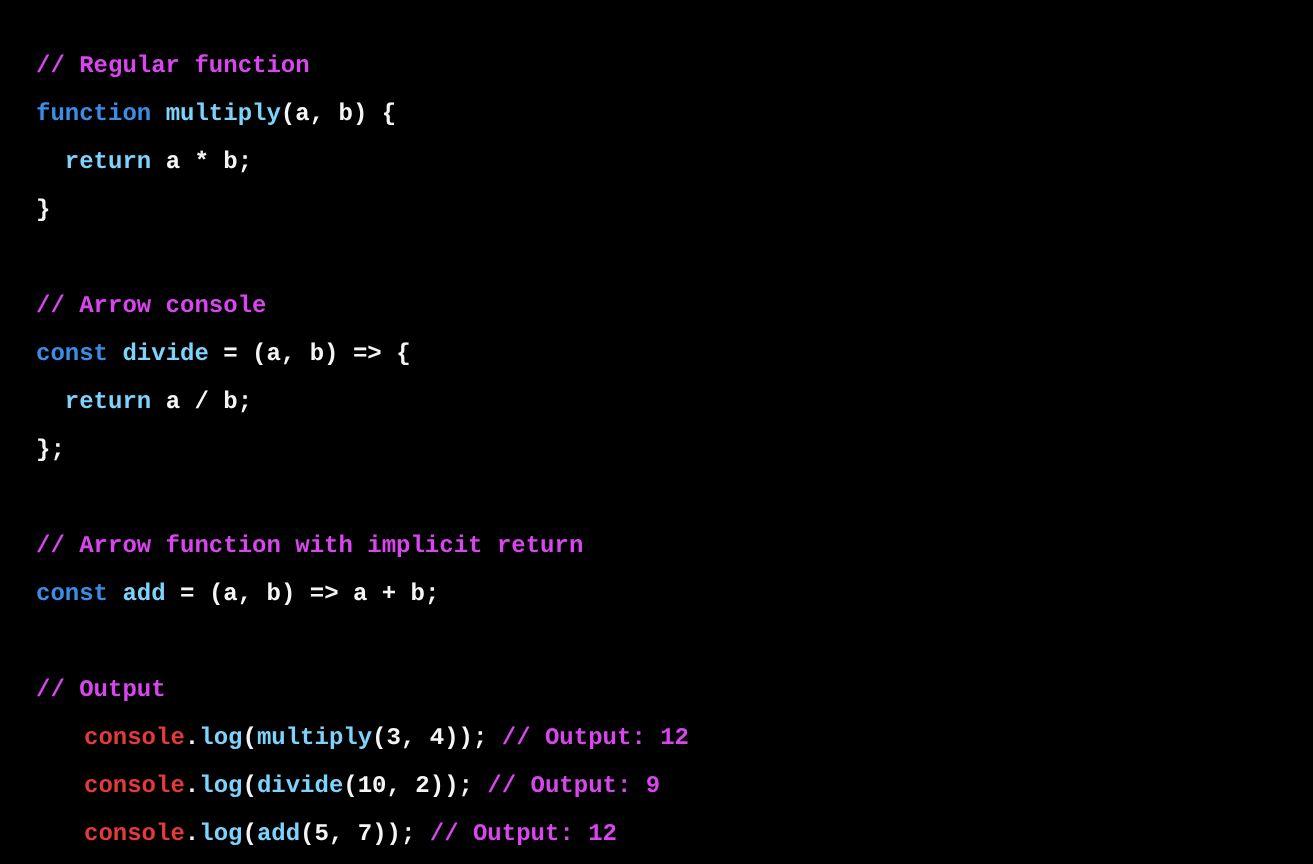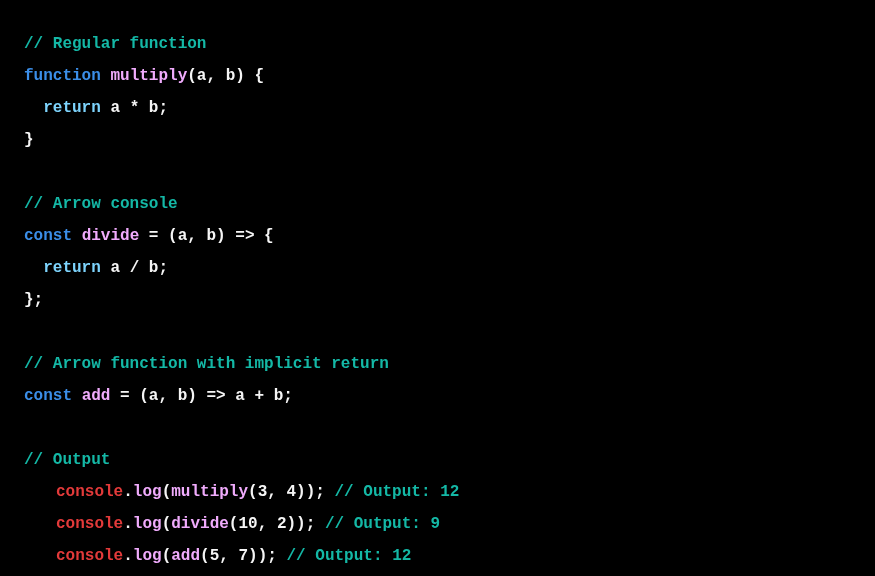--- a/index.html
+++ b/index.html
@@ -11,23 +11,23 @@
       padding: 28px 24px;
       color: #e5e5e5;
       width: 875px;
       height: 576px;
       overflow: hidden;
     }
     .code-block {
       white-space: pre;
       font-weight: bold;
     }
-    .tk-comment { color: #14b8a6; text-align: right; }
+    .tk-comment { color: #d946ef; text-align: right; }
     .tk-keyword { color: #3b8ee8; text-align: right; }
-    .tk-funcname { color: #f0abfc; }
+    .tk-funcname { color: #7dd3fc; }
     .tk-punct { color: #f5f5f5; }
     .tk-param { color: #f5f5f5; }
     .tk-return { color: #7dd3fc; }
     .tk-number { color: #f5f5f5; }
     .tk-op { color: #f5f5f5; }
     .tk-ident { color: #e33a3a; margin-left: 32px; }
   </style>
 </head>
 <body>
 

